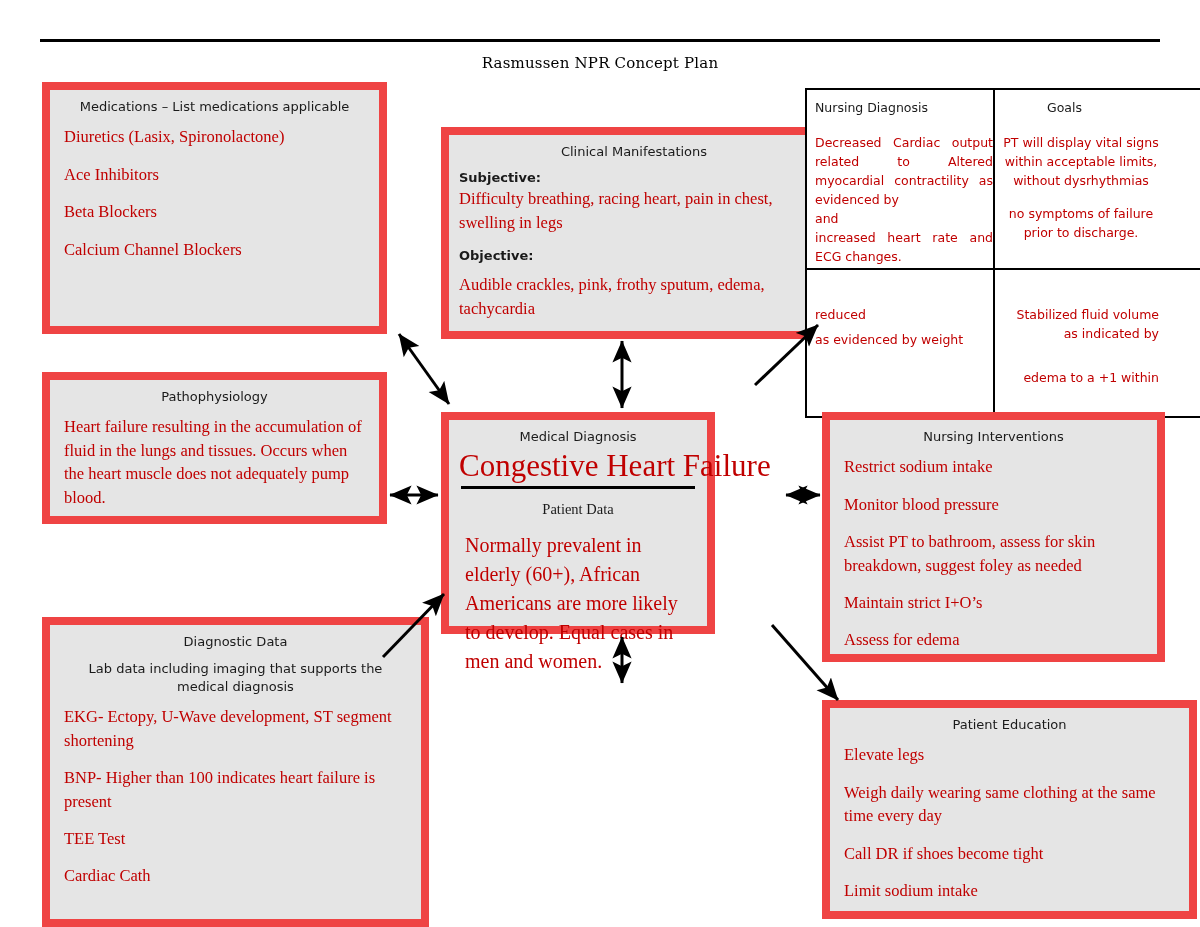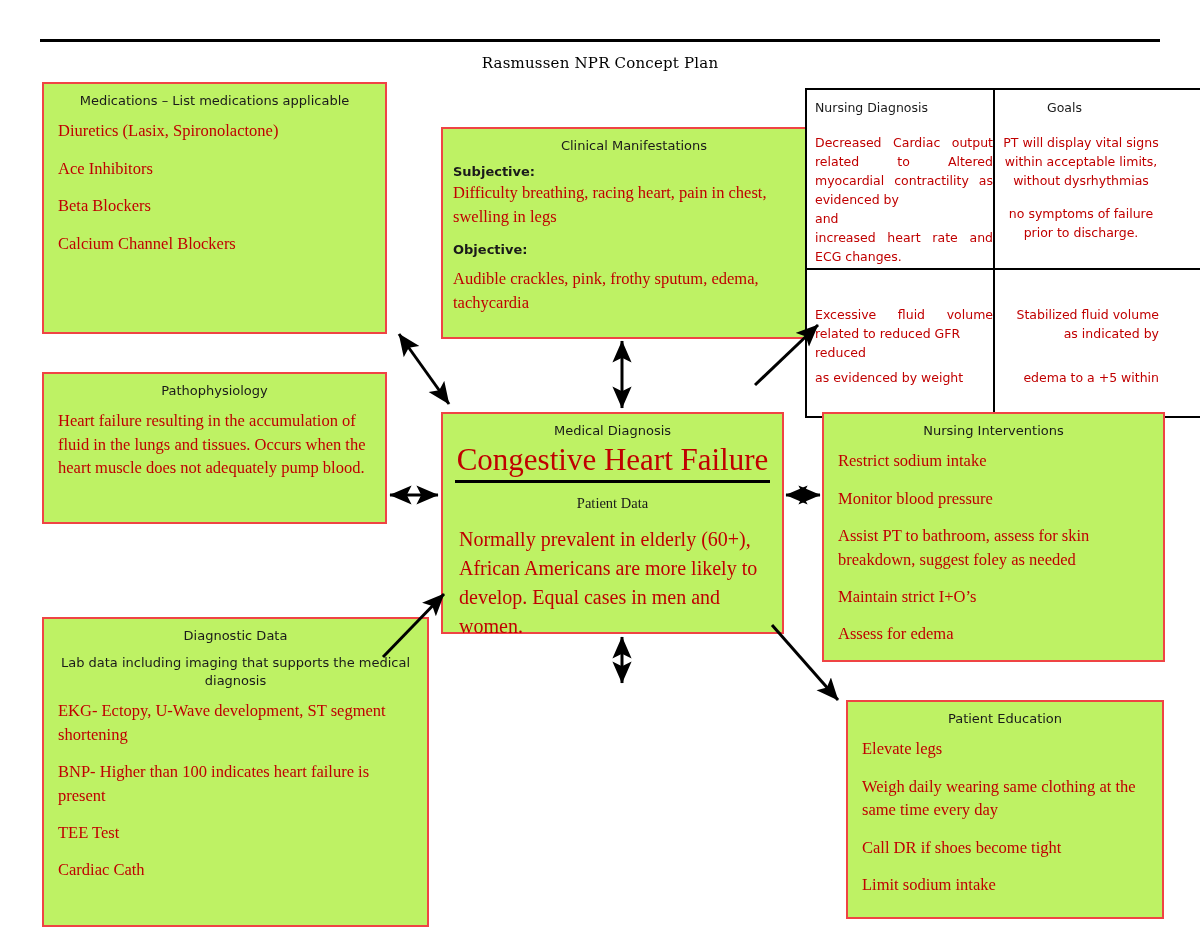--- a/index.html
+++ b/index.html
@@ -34,22 +34,22 @@
     text-align: center;
     font-family: "DejaVu Serif", serif;
     font-size: 15px;
     color: #000000;
     letter-spacing: .2px;
   }
   
   .box {
     position: absolute;
     box-sizing: border-box;
-    border: 2px solid #ef4444;
-    background: #bef264;
+    border: 8px solid #ef4444;
+    background: #e5e5e5;
   }
   .box-title {
     font-family: "DejaVu Sans", sans-serif;
     font-size: 13px;
     color: #1a1a1a;
     text-align: center;
     margin: 9px 0 10px 0;
     line-height: 1.25;
   }
   .box-sub {
@@ -204,37 +204,36 @@
       <span>and</span>
       <span class="justif">increased heart rate and ECG changes.</span>
     </div>
 
     <div class="nd-cell" style="left:196px; top:43px; width:156px;">
       <span class="centerish">PT will display vital signs within acceptable limits, without dysrhythmias</span>
       <span class="centerish" style="margin-top:14px;">no symptoms of failure prior to discharge.</span>
     </div>
 
     <div class="nd-cell" style="left:8px; top:215px; width:178px;">
-      <span class="justif">Excessive fluid volume related to reduced GFR</span>
       <span>reduced</span>
       <span class="justif" style="margin-top:6px;">as evidenced by weight</span>
     </div>
 
     <div class="nd-cell" style="left:196px; top:215px; width:156px;">
       <span class="rightish">Stabilized fluid volume as indicated by</span>
-      <span class="rightish" style="margin-top:25px;">edema to a +5 within</span>
+      <span class="rightish" style="margin-top:25px;">edema to a +1 within</span>
     </div>
   </div>
 
   <div class="box" style="left:42px; top:372px; width:345px; height:152px;">
     <div class="box-title">Pathophysiology</div>
     <div class="red-block" style="margin-left:14px; margin-top:6px;">Heart failure resulting in the accumulation of fluid in the lungs and tissues. Occurs when the heart muscle does not adequately pump blood.</div>
   </div>
 
-  <div class="box" style="left:441px; top:412px; width:343px; height:222px;">
+  <div class="box" style="left:441px; top:412px; width:274px; height:222px;">
     <div class="box-title" style="margin-bottom:4px;">Medical Diagnosis</div>
     <div class="dx-name">Congestive Heart Failure</div>
     <div class="dx-underline"></div>
     <div class="dx-patient-label">Patient Data</div>
     <div class="dx-patient-text">Normally prevalent in elderly (60+), African Americans are more likely to develop. Equal cases in men and women.</div>
   </div>
 
   <div class="box" style="left:822px; top:412px; width:343px; height:250px;">
     <div class="box-title">Nursing Interventions</div>
     <div class="red-line">Restrict sodium intake</div>
@@ -247,21 +246,21 @@
   <div class="box" style="left:42px; top:617px; width:387px; height:310px;">
     <div class="box-title">Diagnostic Data</div>
     <div class="box-sub">Lab data including imaging that supports the medical diagnosis</div>
     <div class="red-line">EKG- Ectopy, U-Wave development, ST segment shortening</div>
     <div class="red-line">BNP- Higher than 100 indicates heart failure is present</div>
     <div class="red-line">TEE Test</div>
     <div class="red-line">Cardiac Cath</div>
   </div>
 
 
-  <div class="box" style="left:822px; top:700px; width:318px; height:219px;margin-left:24px;">
+  <div class="box" style="left:822px; top:700px; width:375px; height:219px;">
     <div class="box-title">Patient Education</div>
     <div class="red-line">Elevate legs</div>
     <div class="red-line">Weigh daily wearing same clothing at the same time every day</div>
     <div class="red-line">Call DR if shoes become tight</div>
     <div class="red-line">Limit sodium intake</div>
   </div>
 
   <svg id="arrow-layer" viewBox="0 0 1200 927">
     <defs>
       <marker id="ah-end" markerWidth="9" markerHeight="9" refX="7.2" refY="3.2" orient="auto" markerUnits="strokeWidth">

